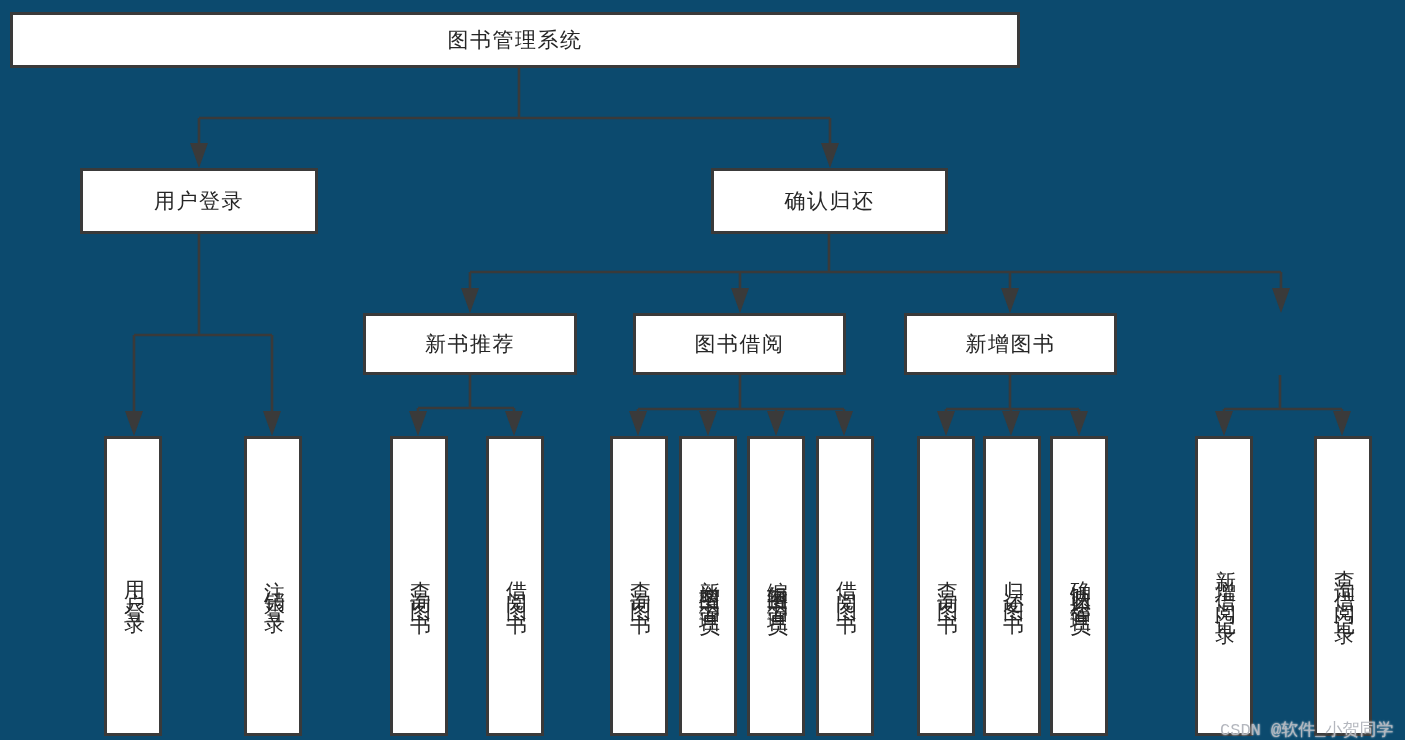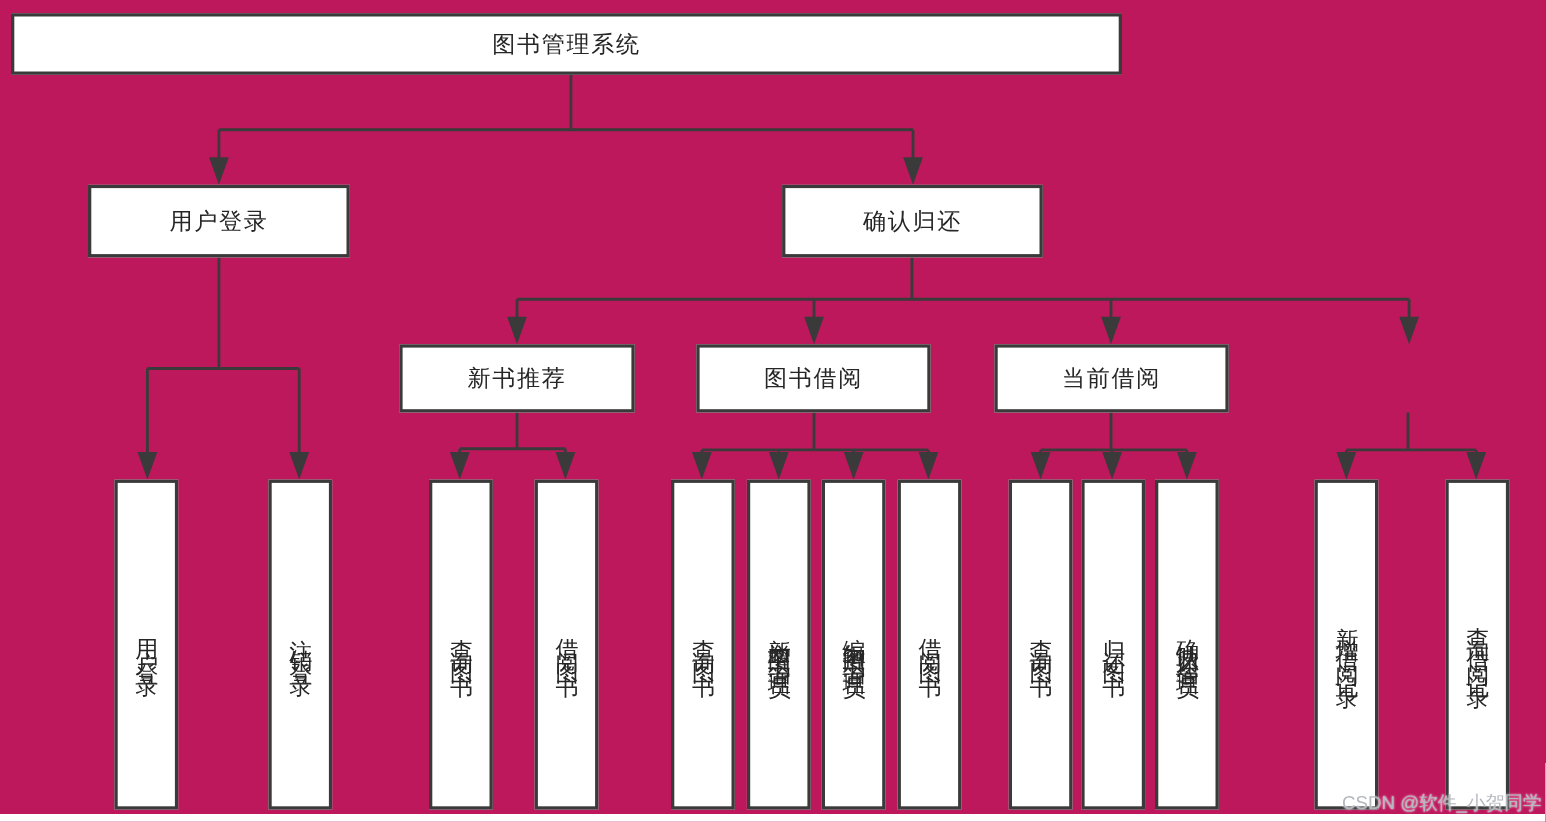--- a/index.html
+++ b/index.html
@@ -1,18 +1,18 @@
 <!DOCTYPE html>
 <html><head>
 <meta charset="utf-8">
 <style>
   html,body { margin:0; padding:0; background:#ffffff; }
   .canvas {
-    position:relative; width:1405px; height:740px; background:#be185d;
-    font-family:Liberation Sans, sans-serif; overflow:hidden;
+    position:relative; width:1405px; height:740px; background:#0c4a6e;
+    font-family:Liberation Mono, monospace; overflow:hidden;
   }
   svg.wires { position:absolute; left:0; top:0; z-index:0; }
   .box {
     position:absolute; box-sizing:border-box;
     border:3px solid #3a3a3a; background:#ffffff;
     display:flex; align-items:center; justify-content:center;
     color:#262626; z-index:1;
   }
   .box.h span { font-size:21px; letter-spacing:1.5px; white-space:nowrap; }
   .box.v .vlabel {
@@ -82,21 +82,21 @@
     <span>确认归还</span>
   </div>
 
   <div class="box h" style="left:633px;top:313px;width:213px;height:62px">
     <span>图书借阅</span>
   </div>
   <div class="box h" style="left:363px;top:313px;width:214px;height:62px">
     <span>新书推荐</span>
   </div>
   <div class="box h" style="left:904px;top:313px;width:213px;height:62px">
-    <span>当前借阅</span>
+    <span>新增图书</span>
   </div>
 
   <div class="box v" style="left:104px;top:436px;width:58px;height:300px">
     <span class="vlabel">用户登录</span>
   </div>
   <div class="box v" style="left:244px;top:436px;width:58px;height:300px">
     <span class="vlabel">注销登录</span>
   </div>
 
   <div class="box v" style="left:390px;top:436px;width:58px;height:300px">

